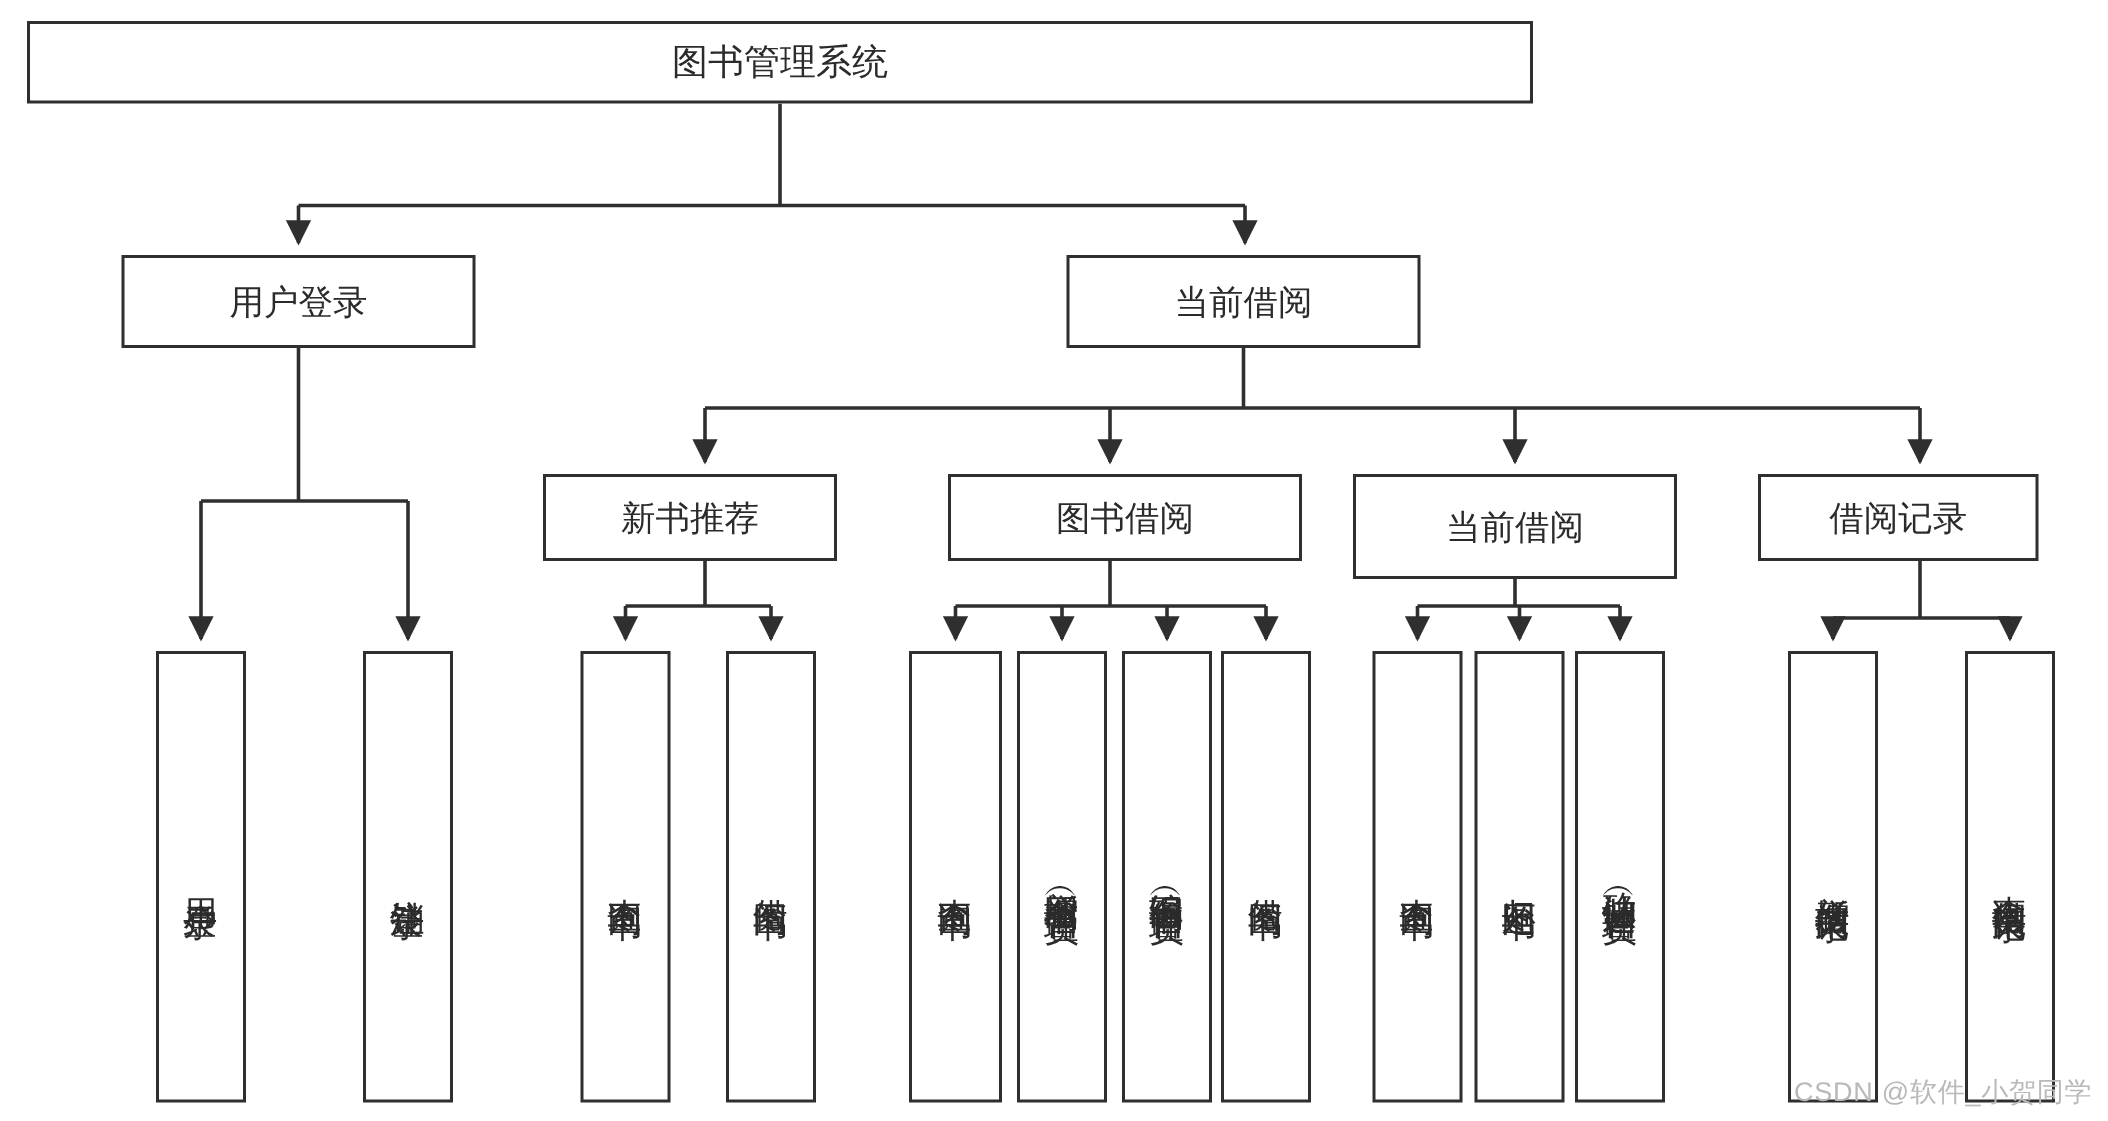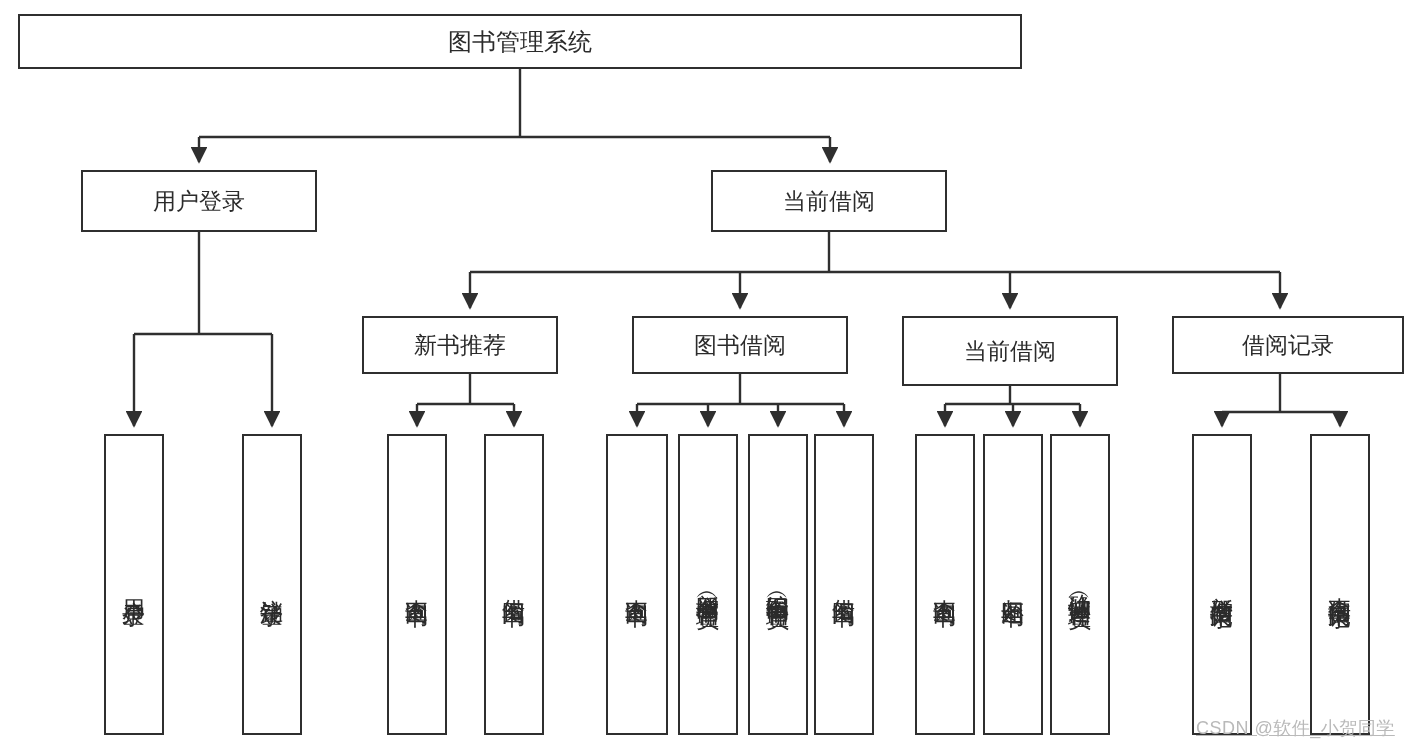--- a/index.html
+++ b/index.html
@@ -60,21 +60,20 @@
     letter-spacing: 2px;
     line-height: 1.05;
   }
   .watermark {
     position: absolute;
     font-size: 18px;
     color: #b9b9b9;
     letter-spacing: 0.5px;
     white-space: nowrap;
     user-select: none;
-    text-decoration: underline;
   }
 </style>
 </head>
 <body>
 
 <div id="canvas">
 
   <svg class="connectors" viewBox="0 0 1405 747" xmlns="http://www.w3.org/2000/svg">
     <defs>
       <marker id="arrow" viewBox="0 0 10 10" refX="9" refY="5" markerWidth="7" markerHeight="7" orient="auto-start-reverse">
@@ -147,27 +146,27 @@
   <div class="node h" style="left:81px; top:170px; width:236px; height:62px;">
     <span class="label">用户登录</span>
   </div>
   <div class="node h" style="left:711px; top:170px; width:236px; height:62px;">
     <span class="label">当前借阅</span>
   </div>
 
   <div class="node h" style="left:362px; top:316px; width:196px; height:58px;">
     <span class="label">新书推荐</span>
   </div>
-  <div class="node h" style="left:632px; top:316px; width:216px; height:58px;">
+  <div class="node h" style="left:632px; top:316px; width:236px; height:58px;">
     <span class="label">图书借阅</span>
   </div>
   <div class="node h" style="left:902px; top:316px; width:216px; height:70px;">
     <span class="label">当前借阅</span>
   </div>
-  <div class="node h" style="left:1172px; top:316px; width:232px; height:58px;">
+  <div class="node h" style="left:1172px; top:316px; width:187px; height:58px;">
     <span class="label">借阅记录</span>
   </div>
 
   <div class="node v" style="left:104px; top:434px; width:60px; height:301px;">
     <span class="label">用户登录</span>
   </div>
   <div class="node v" style="left:242px; top:434px; width:60px; height:301px;">
     <span class="label">注销登录</span>
   </div>
 

